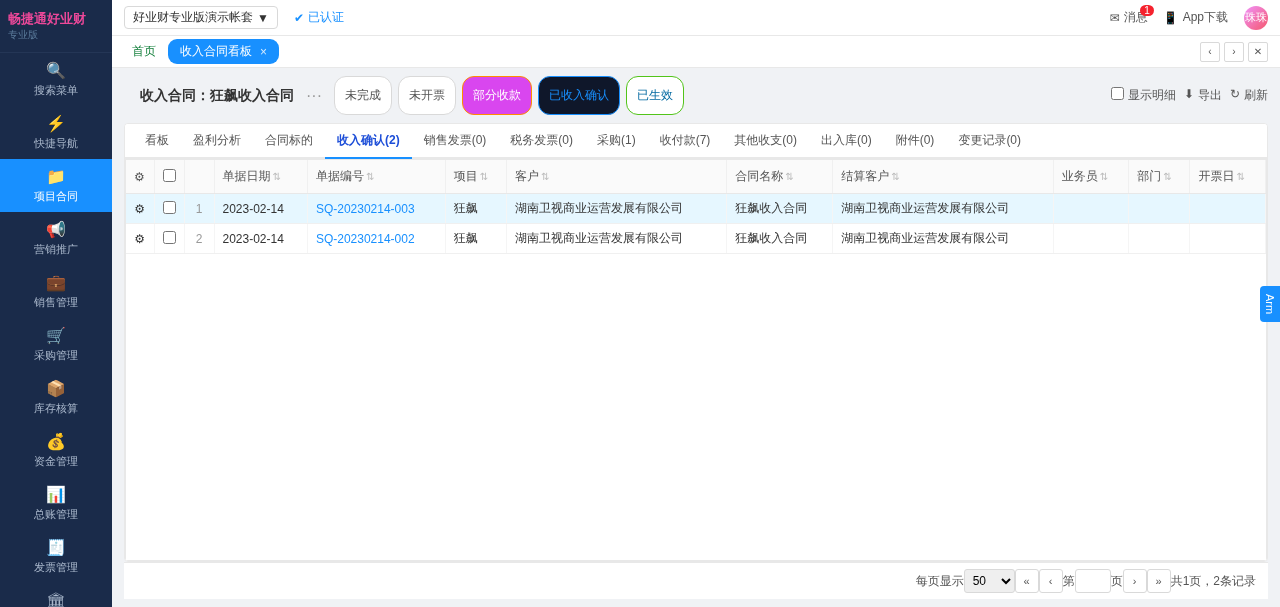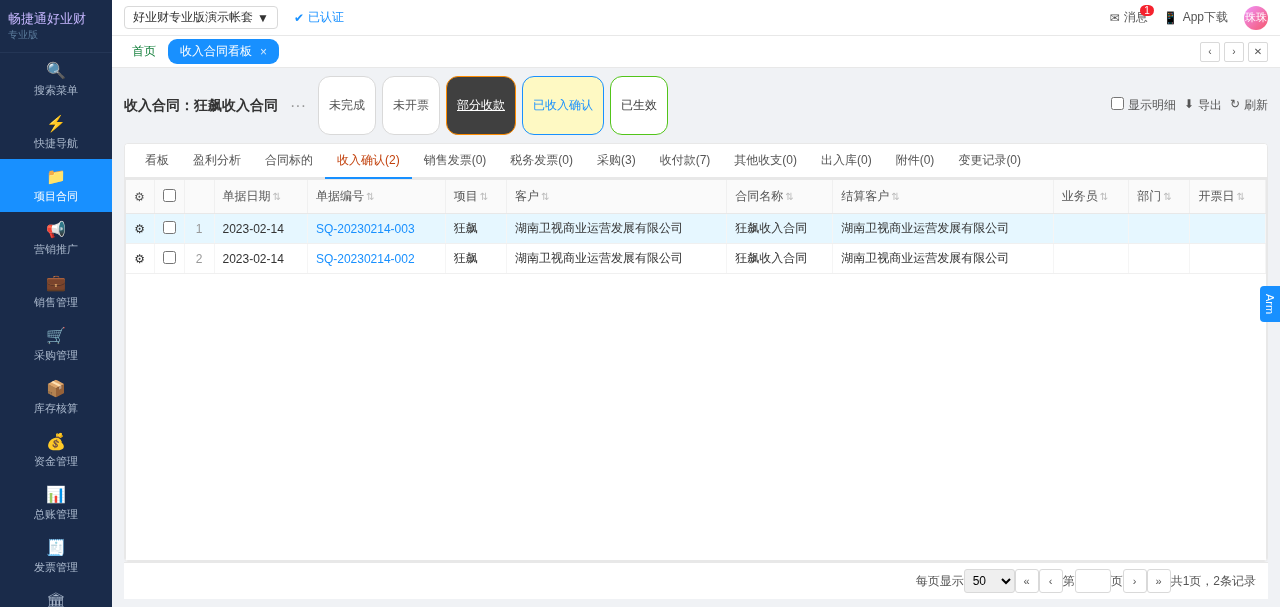--- a/index.html
+++ b/index.html
@@ -1,21 +1,21 @@
 <!DOCTYPE html>
 <html><head>
   <meta charset="utf-8">
   <style>
     * { box-sizing: border-box; margin: 0; padding: 0; }
     body { font-family: 'Microsoft YaHei', Arial, sans-serif; font-size: 12px; background: #f0f2f5; display: flex; height: 607px; overflow: hidden; }
 
     
     .sidebar { width: 112px; background: #1a2b4a; display: flex; flex-direction: column; height: 100%; color: #aab8cc; flex-shrink: 0; }
     .sidebar-logo { padding: 10px 8px; border-bottom: 1px solid #243656; }
-    .sidebar-logo .logo-text { color: #c4b5fd; font-size: 13px; font-weight: normal; }
+    .sidebar-logo .logo-text { color: #ec4899; font-size: 13px; font-weight: bold; }
     .sidebar-logo .logo-sub { color: #5a7a9a; font-size: 10px; }
     .sidebar-item { display: flex; flex-direction: column; align-items: center; padding: 8px 4px; cursor: pointer; font-size: 11px; gap: 3px; color: #aab8cc; }
     .sidebar-item.active { background: #1890ff; color: #fff; }
     .sidebar-item .icon { font-size: 16px; }
 
     
     .main { flex: 1; display: flex; flex-direction: column; background: #f0f2f5; overflow: hidden; }
 
     
     .topbar { background: #fff; display: flex; align-items: center; padding: 0 12px; height: 36px; border-bottom: 1px solid #e8e8e8; gap: 8px; flex-shrink: 0; }
@@ -31,35 +31,35 @@
     .tabbar-home { font-size: 12px; color: #15803d; padding: 0 8px; cursor: pointer; }
     .tabbar-tab { display: flex; align-items: center; gap: 4px; background: #1890ff; color: #fff; padding: 4px 12px; border-radius: 9px; font-size: 12px; cursor: pointer; }
     .tabbar-tab .close { margin-left: 4px; cursor: pointer; opacity: 0.8; }
     .tabbar-controls { margin-left: auto; display: flex; gap: 4px; }
     .tabbar-ctrl-btn { width: 20px; height: 20px; display: flex; align-items: center; justify-content: center; cursor: pointer; color: #555; border: 1px solid #d9d9d9; border-radius: 2px; font-size: 10px; background: #fff; }
 
     
     .content { flex: 1; display: flex; flex-direction: column; overflow: hidden; padding: 8px 12px; }
 
     
-    .contract-header { display: flex; align-items: center; gap: 12px; margin-bottom: 8px; }
+    .contract-header { display: flex; align-items: center; gap: 12px; margin-bottom: 8px; margin-left: 16px; }
     .contract-title { font-size: 14px; font-weight: bold; color: #333; }
     .contract-more { color: #999; cursor: pointer; font-size: 16px; }
     .status-buttons { display: flex; gap: 6px; }
-    .status-btn { padding: 20px 10px; border-radius: 12px; font-size: 12px; border: 1px solid #d9d9d9; cursor: pointer; background: #fff; color: #555; }
-    .status-btn.active-partial { background: #404040; color: #fff; border-color: #ff8c00; text-decoration: underline; }
-    .status-btn.active-confirmed { background: #fef9c3; color: #1890ff; border-color: #1890ff; font-family: Liberation Mono, monospace; }
-    .status-btn.active-effective { background: #fff; color: #404040; border-color: #52c41a; }
+    .status-btn { padding: 10px 10px; border-radius: 12px; font-size: 12px; border: 1px solid #d9d9d9; cursor: pointer; background: #fff; color: #555; }
+    .status-btn.active-partial { background: #d946ef; color: #fff; border-color: #ff8c00; }
+    .status-btn.active-confirmed { background: #0f172a; color: #1890ff; border-color: #1890ff; font-family: Liberation Mono, monospace; }
+    .status-btn.active-effective { background: #fff; color: #0369a1; border-color: #52c41a; }
     .header-right { margin-left: auto; display: flex; align-items: center; gap: 8px; }
     .header-right-btn { display: flex; align-items: flex-start; gap: 4px; font-size: 12px; color: #555; cursor: pointer; }
 
     
     .panel-tabs { display: flex; border-bottom: 2px solid #e8e8e8; margin-bottom: 0; background: #fff; padding: 0 8px; flex-shrink: 0; }
     .panel-tab { padding: 8px 12px; font-size: 12px; color: #555; cursor: pointer; border-bottom: 2px solid transparent; margin-bottom: -2px; white-space: nowrap; }
-    .panel-tab.active { color: #c2410c; border-bottom-color: #1890ff; font-weight: 400; }
+    .panel-tab.active { color: #1d4ed8; border-bottom-color: #1890ff; font-weight: 700; }
 
     
     .table-container { flex: 1; background: #fff; overflow: auto; border: 1px solid #e8e8e8; }
     .data-table { width: 100%; border-collapse: collapse; min-width: 900px; }
     .data-table th { background: #fafafa; border-bottom: 1px solid #e8e8e8; border-right: 1px solid #f0f0f0; padding: 8px 8px; font-size: 12px; color: #555; font-weight: normal; white-space: nowrap; text-align: left; position: sticky; top: 0; z-index: 1; }
     .data-table th .sort { color: #bbb; margin-left: 2px; font-size: 10px; }
     .data-table td { border-bottom: 1px solid #f0f0f0; border-right: 1px solid #f5f5f5; padding: 6px 8px; font-size: 12px; color: #333; white-space: nowrap; }
     .data-table tr.selected td { background: #e6f7ff; }
     .data-table .row-num { color: #999; text-align: center; width: 30px; }
     .data-table .link { color: #1890ff; cursor: pointer; text-decoration: none; }
@@ -215,21 +215,21 @@
 
     <div class="contract-panel">
 
       <div class="panel-tabs" id="panel-tabs-container">
           <div class="panel-tab">看板</div>
           <div class="panel-tab">盈利分析</div>
           <div class="panel-tab">合同标的</div>
           <div class="panel-tab active">收入确认(2)</div>
           <div class="panel-tab">销售发票(0)</div>
           <div class="panel-tab">税务发票(0)</div>
-          <div class="panel-tab">采购(3)</div>
+          <div class="panel-tab">采购(1)</div>
           <div class="panel-tab">收付款(7)</div>
           <div class="panel-tab">其他收支(0)</div>
           <div class="panel-tab">出入库(0)</div>
           <div class="panel-tab">附件(0)</div>
           <div class="panel-tab">变更记录(0)</div>
         </div>
 
       <div class="table-container">
         <table class="data-table">
           <thead id="table-head">

